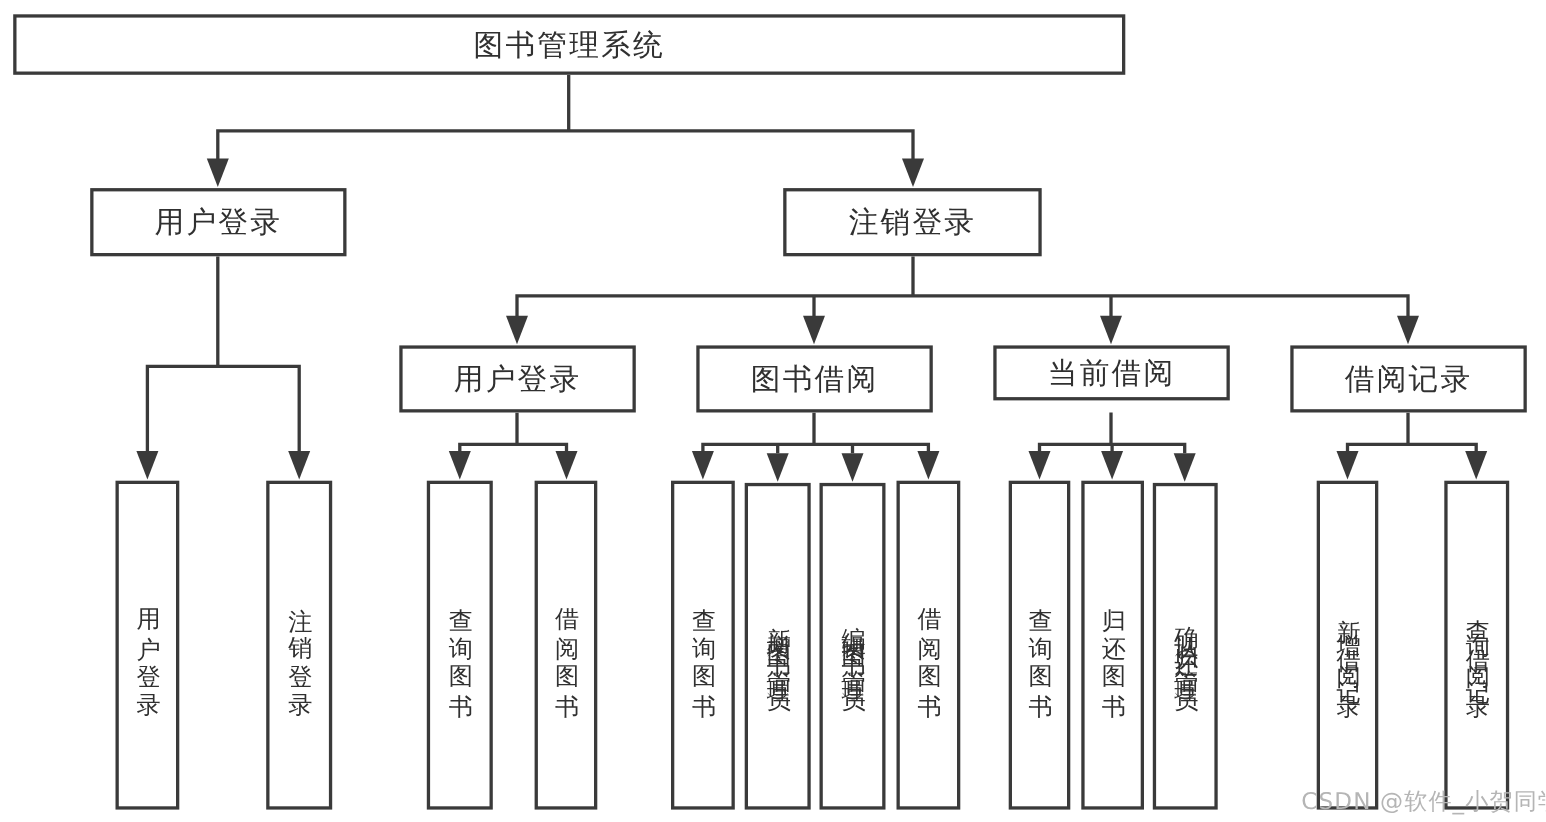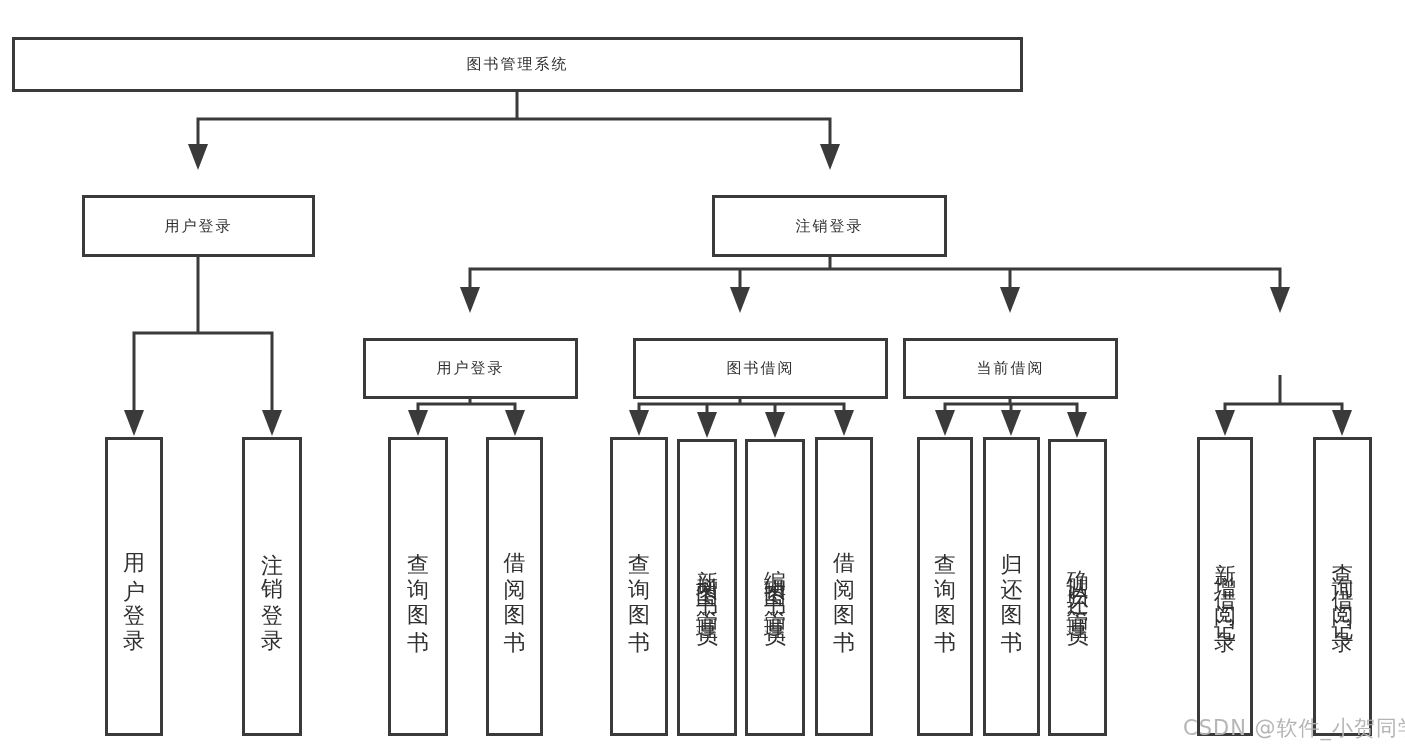--- a/index.html
+++ b/index.html
@@ -26,38 +26,38 @@
     position: absolute;
     box-sizing: border-box;
     background: #ffffff;
     border: 3px solid #3a3a3a;
     display: flex;
     align-items: center;
     justify-content: center;
     color: #303030;
     z-index: 2;
   }
-  .h { font-size: 15px; letter-spacing: 2px; white-space: nowrap; margin-top: 24px; }
+  .h { font-size: 27px; letter-spacing: 2px; white-space: nowrap; }
   .v {
     writing-mode: vertical-rl;
     text-orientation: mixed;
     font-size: 22px;
     line-height: 1;
   }
   .v.s4 { letter-spacing: 26px; }
   .v.s6 { letter-spacing: 14px; }
   .v.s9 { letter-spacing: 8px; }
 
   
   #n-root        { left: 12px;   top: 13px;  width: 1011px; height: 55px; }
   #n-user-login  { left: 82px;   top: 171px; width: 233px;  height: 62px; }
   #n-book-mgmt   { left: 712px;  top: 171px; width: 235px;  height: 62px; }
   #n-new-book    { left: 363px;  top: 314px; width: 215px;  height: 61px; }
-  #n-book-borrow { left: 633px;  top: 314px; width: 255px;  height: 61px; }
-  #n-cur-borrow  { left: 903px;  top: 314px; width: 215px;  height: 61px; }
+  #n-book-borrow { left: 633px;  top: 314px; width: 215px;  height: 61px; }
+  #n-cur-borrow  { left: 903px;  top: 314px; width: 215px;  height: 50px; }
   #n-borrow-rec  { left: 1173px; top: 314px; width: 215px;  height: 61px; }
   #n-login-leaf  { left: 105px;  top: 437px; width: 58px;   height: 299px; }
   #n-logout-leaf { left: 242px;  top: 437px; width: 60px;   height: 299px; }
   #n-nbr-query   { left: 388px;  top: 437px; width: 60px;   height: 299px; }
   #n-nbr-borrow  { left: 486px;  top: 437px; width: 57px;   height: 299px; }
   #n-bb-query    { left: 610px;  top: 437px; width: 58px;   height: 299px; }
   #n-bb-add      { left: 677px;  top: 439px; width: 60px;   height: 297px; }
   #n-bb-edit     { left: 745px;  top: 439px; width: 60px;   height: 297px; }
   #n-bb-borrow   { left: 815px;  top: 437px; width: 58px;   height: 299px; }
   #n-cb-query    { left: 917px;  top: 437px; width: 56px;   height: 299px; }
@@ -119,20 +119,21 @@
   </svg>
 
   <div class="node h" id="n-root">图书管理系统</div>
 
   <div class="node h" id="n-user-login">用户登录</div>
   <div class="node h" id="n-book-mgmt">注销登录</div>
 
   <div class="node h" id="n-new-book">用户登录</div>
   <div class="node h" id="n-book-borrow">图书借阅</div>
   <div class="node h" id="n-cur-borrow">当前借阅</div>
+  <div class="node h" id="n-borrow-rec">借阅记录</div>
 
   <div class="node v s4" id="n-login-leaf">用户登录</div>
   <div class="node v s4" id="n-logout-leaf">注销登录</div>
 
   <div class="node v s4" id="n-nbr-query">查询图书</div>
   <div class="node v s4" id="n-nbr-borrow">借阅图书</div>
 
   <div class="node v s4" id="n-bb-query">查询图书</div>
   <div class="node v s9" id="n-bb-add">新增图书（管理员）</div>
   <div class="node v s9" id="n-bb-edit">编辑图书（管理员）</div>

